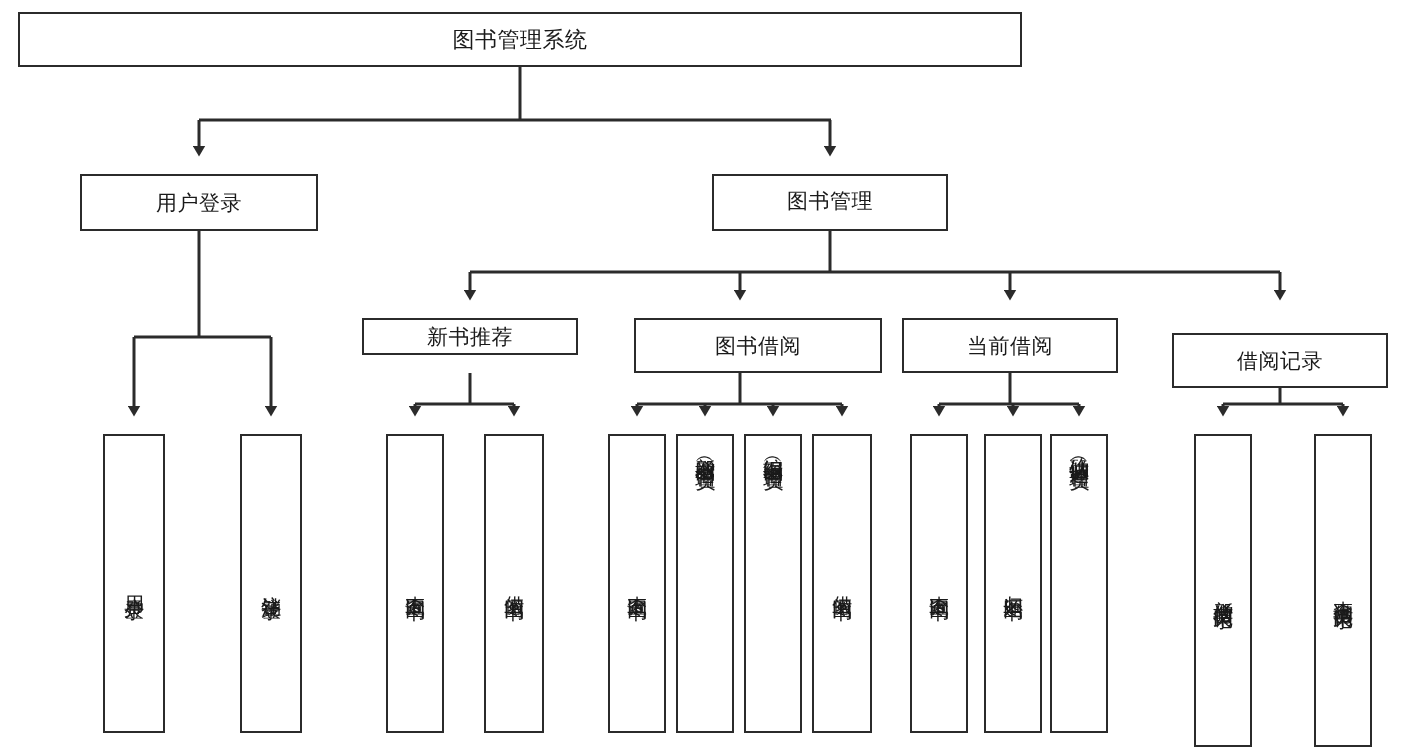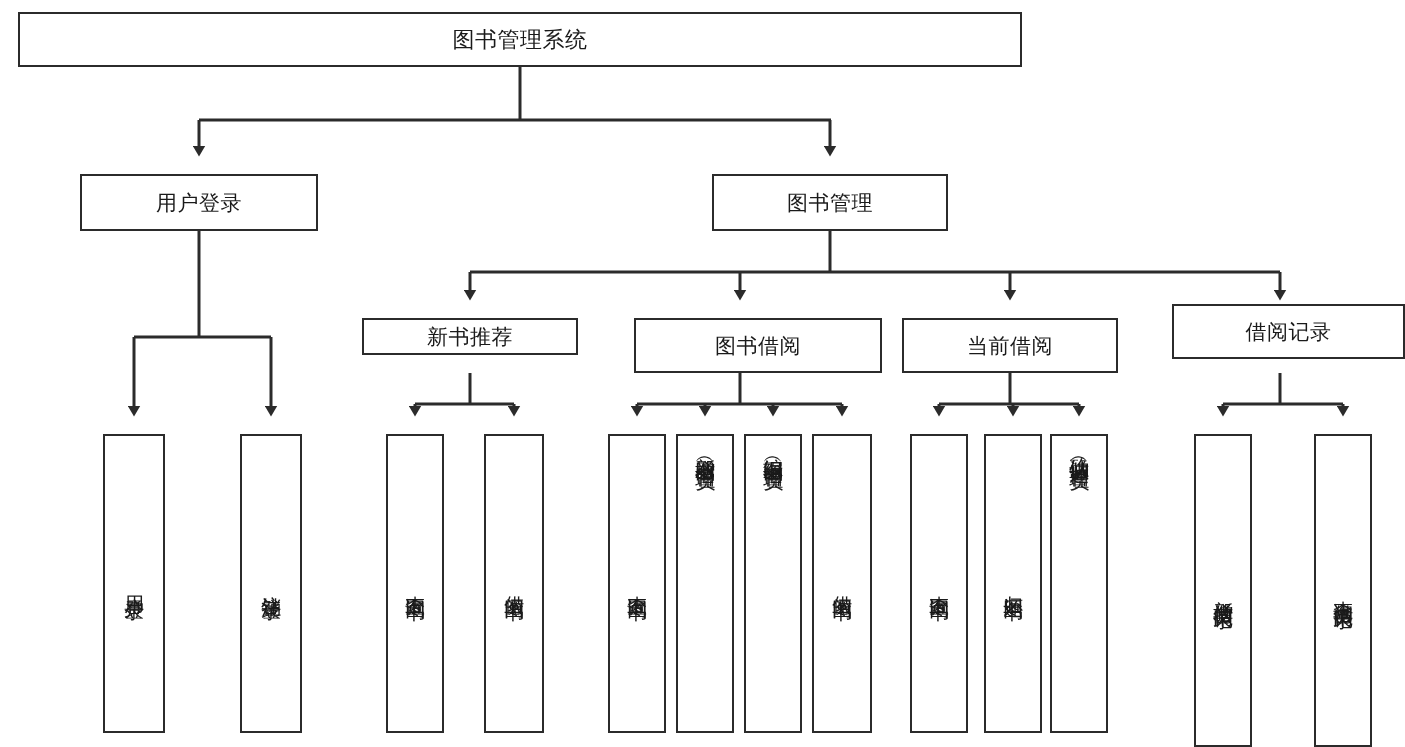--- a/index.html
+++ b/index.html
@@ -124,34 +124,34 @@
     </g>
   </svg>
 
   <div class="node horiz root" style="left:18px;top:12px;width:1004px;height:55px;">
     <span class="label">图书管理系统</span>
   </div>
 
   <div class="node horiz" style="left:80px;top:174px;width:238px;height:57px;">
     <span class="label">用户登录</span>
   </div>
-  <div class="node horiz" style="left:712px;top:174px;width:236px;height:57px;">
+  <div class="node horiz" style="left:712px;top:174px;width:236px;height:57px;font-family:Liberation Mono, monospace;">
     <span class="label">图书管理</span>
   </div>
 
   <div class="node horiz" style="left:362px;top:318px;width:216px;height:37px;">
     <span class="label">新书推荐</span>
   </div>
   <div class="node horiz" style="left:634px;top:318px;width:248px;height:55px;">
     <span class="label">图书借阅</span>
   </div>
   <div class="node horiz" style="left:902px;top:318px;width:216px;height:55px;">
     <span class="label">当前借阅</span>
   </div>
-  <div class="node horiz" style="left:1172px;top:304px;width:233px;height:55px;justify-content:center;">
+  <div class="node horiz" style="left:1172px;top:333px;width:216px;height:55px;justify-content:center;">
     <span class="label">借阅记录</span>
   </div>
 
   <div class="node vert" style="left:103px;top:434px;width:62px;height:299px;">
     <span class="label">用户登录</span>
   </div>
   <div class="node vert" style="left:240px;top:434px;width:62px;height:299px;">
     <span class="label">注销登录</span>
   </div>
 

